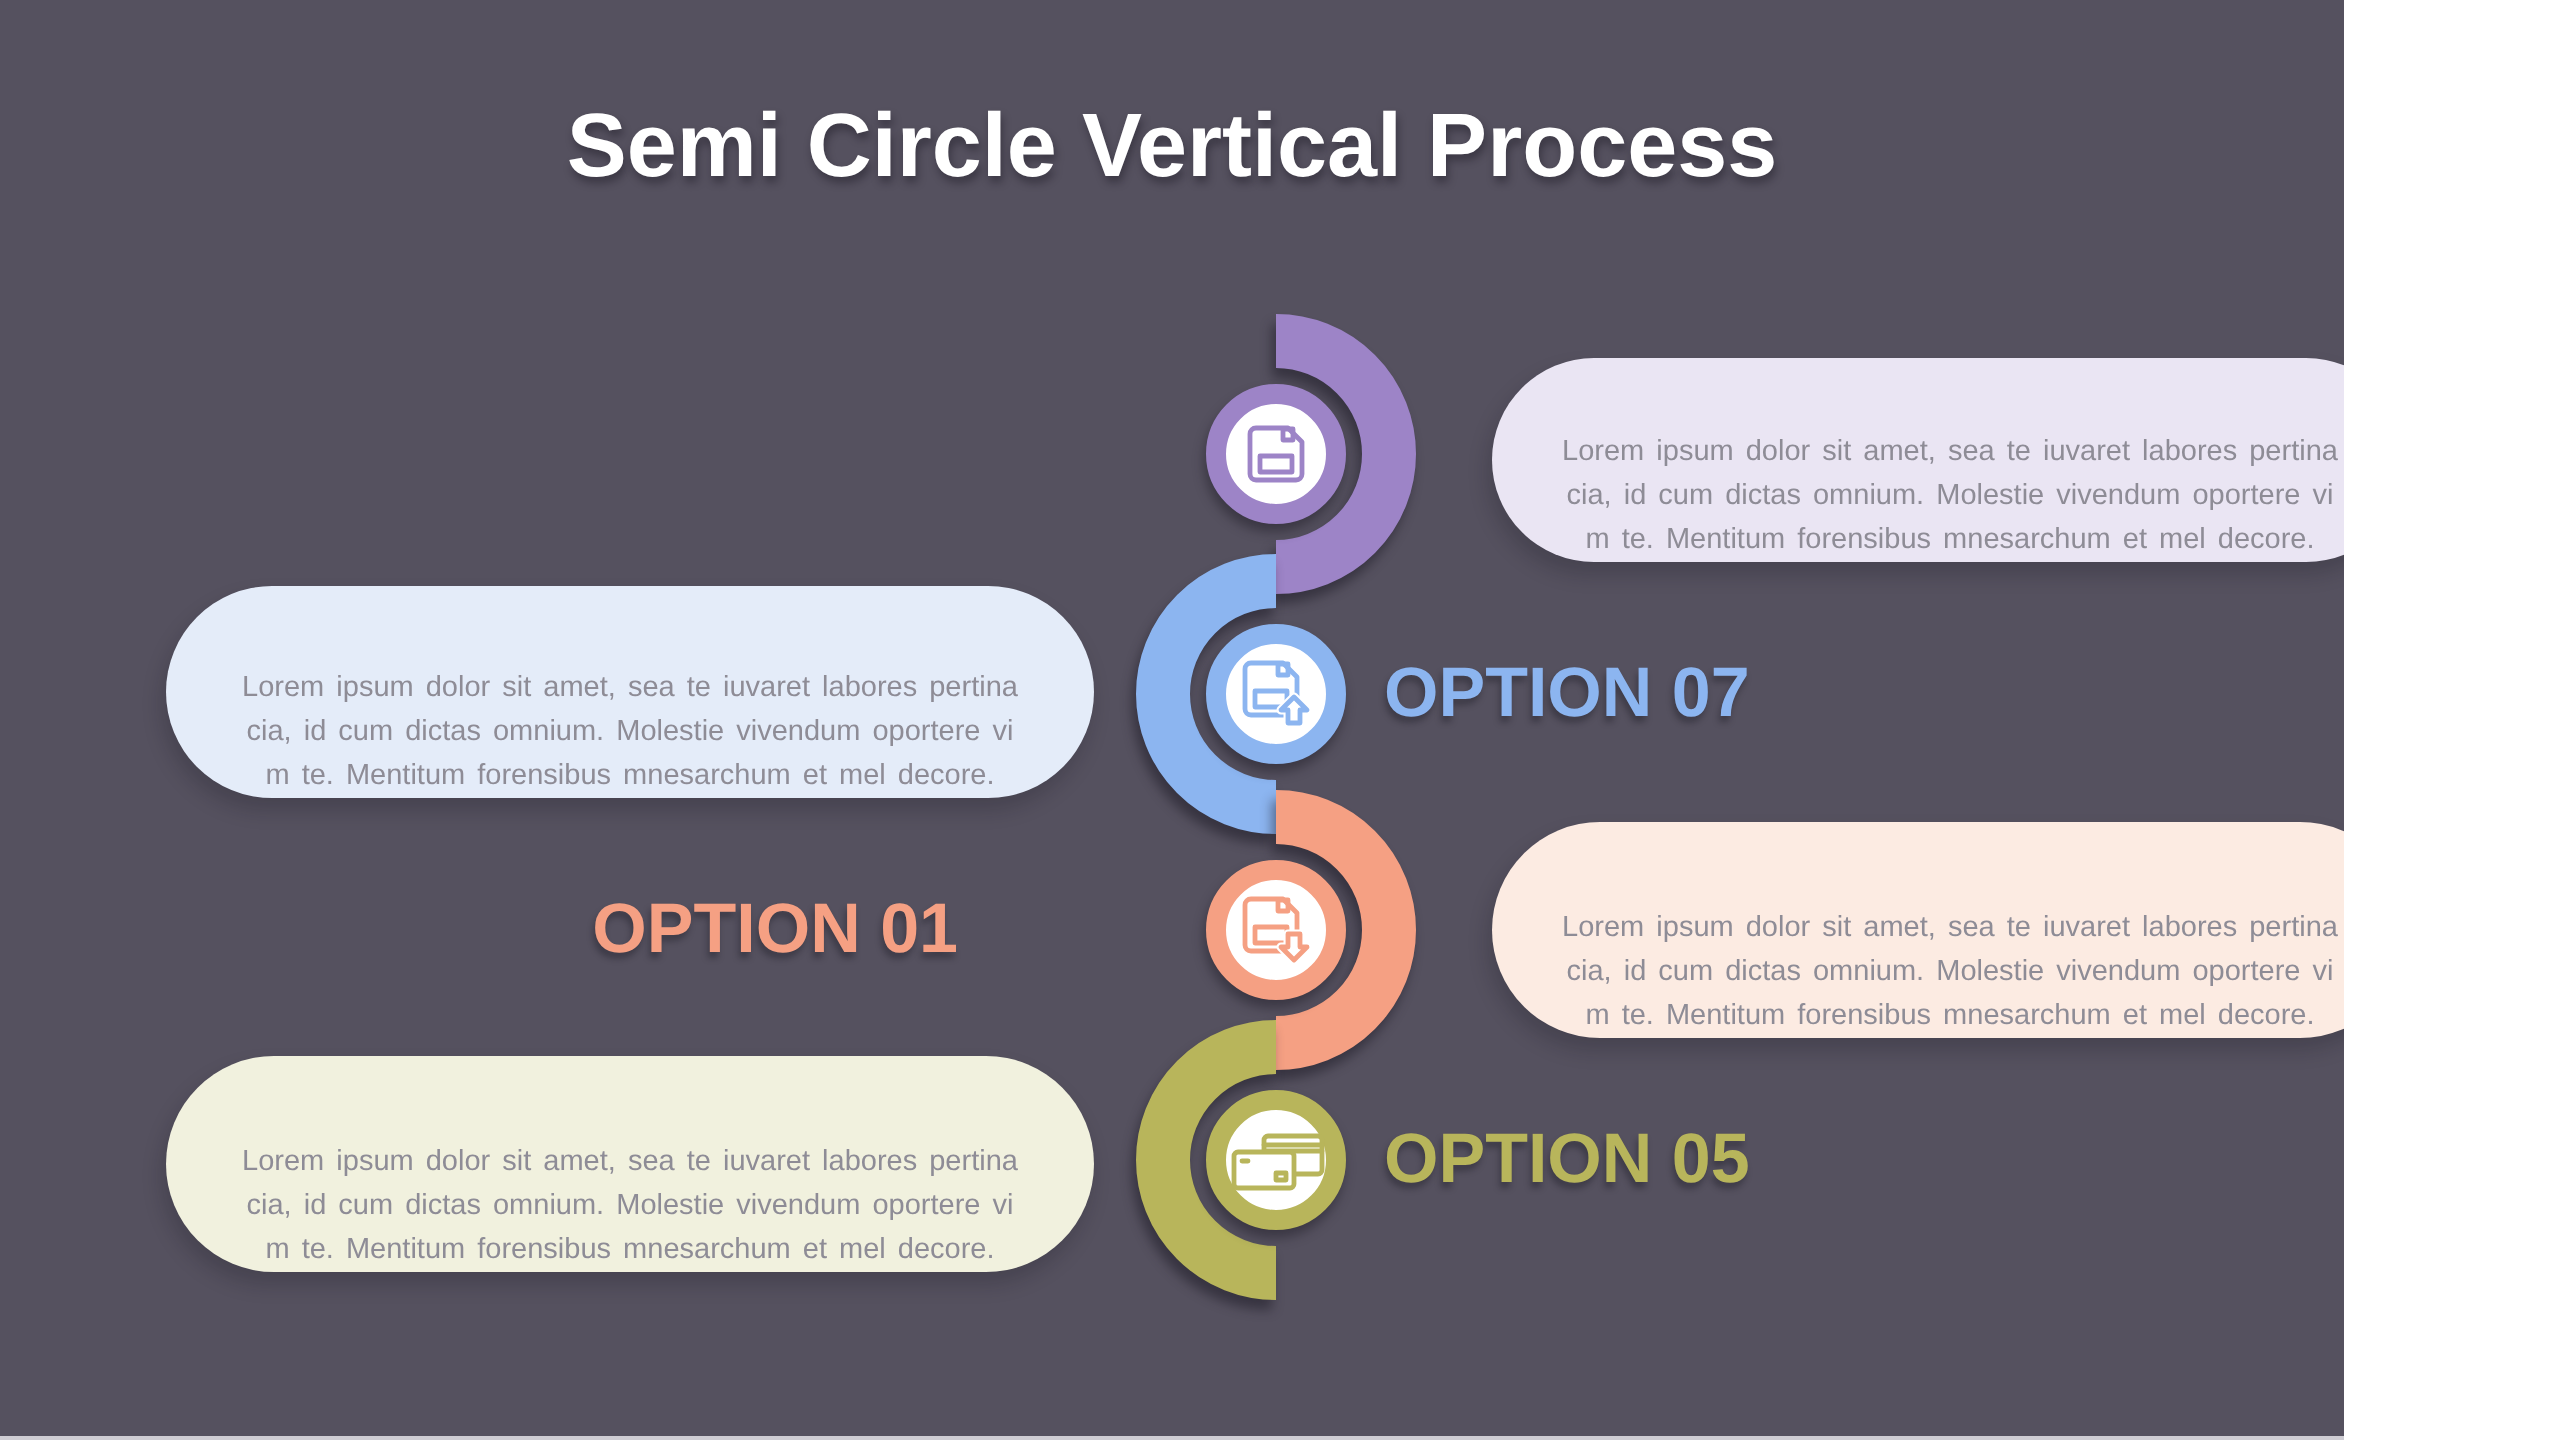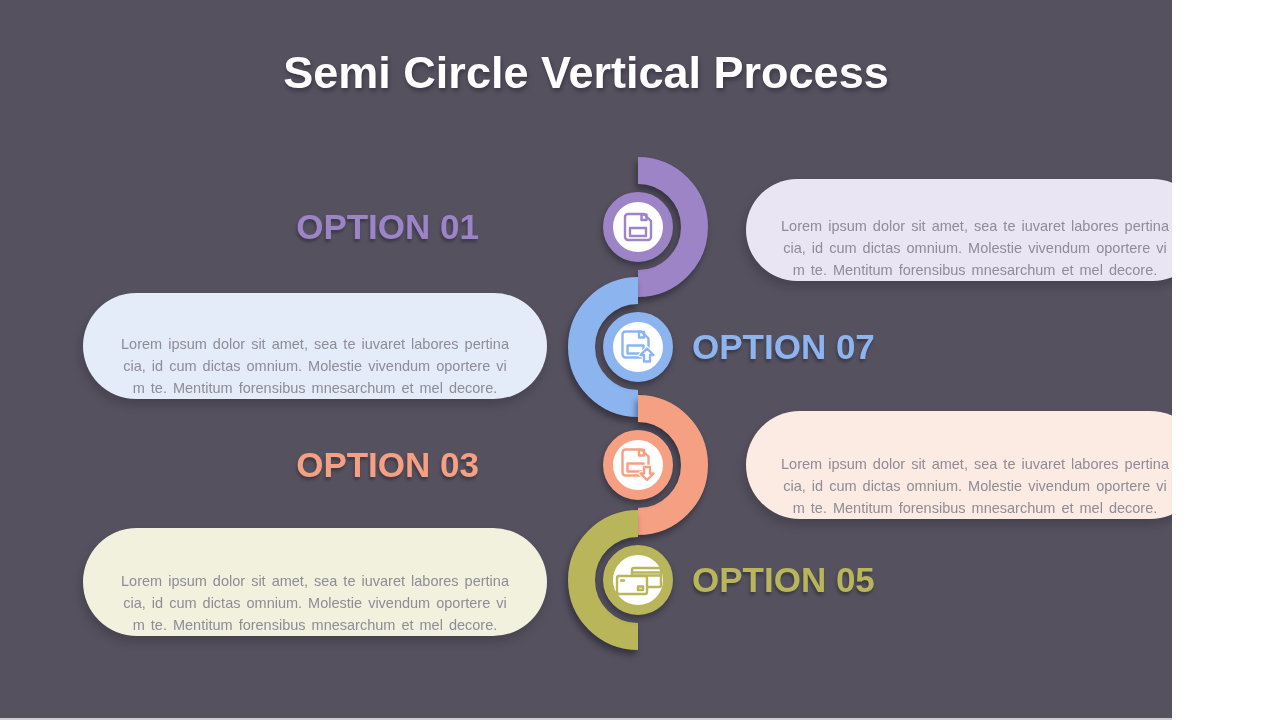--- a/index.html
+++ b/index.html
@@ -93,23 +93,22 @@
         <rect x="-6" y="-12" width="29" height="19" rx="2"></rect>
         <path d="M -6 -7.5 H 23"></path>
         <path d="M -6 -4.5 H 23"></path>
         <rect x="-21" y="-4" width="30" height="18" rx="2" fill="#ffffff"></rect>
         <path d="M -17 0.5 h 3"></path>
         <rect x="0" y="6.5" width="5" height="3.5"></rect>
       </g>
     </g>
   </svg>
 
-  <div class="option-label label-1" style="color: rgb(157, 132, 199);">OPTION 01</div>
   <div class="option-label label-2" style="color: rgb(140, 181, 240);">OPTION 07</div>
-  <div class="option-label label-3" style="color: rgb(245, 160, 131);">OPTION 03</div>
+  <div class="option-label label-3" style="color: rgb(245, 160, 131);">OPTION 01</div>
   <div class="option-label label-4" style="color: rgb(184, 181, 91);">OPTION 05</div>
 
   <div class="pill pill-1" style="background-color: rgb(234, 229, 243);">
     <p style="color: rgb(142, 140, 150);">
       <span class="line">Lorem ipsum dolor sit amet, sea te iuvaret labores pertina</span>
       <span class="line">cia, id cum dictas omnium.  Molestie vivendum oportere  vi</span>
       <span class="line">m te. Mentitum  forensibus mnesarchum et mel decore.</span>
     </p>
   </div>
   <div class="pill pill-2" style="background-color: rgb(228, 236, 249);">

